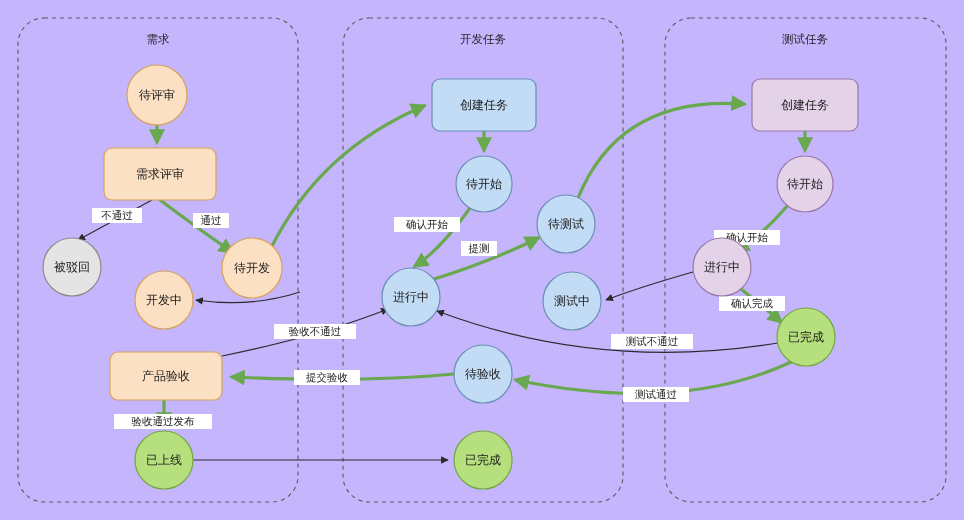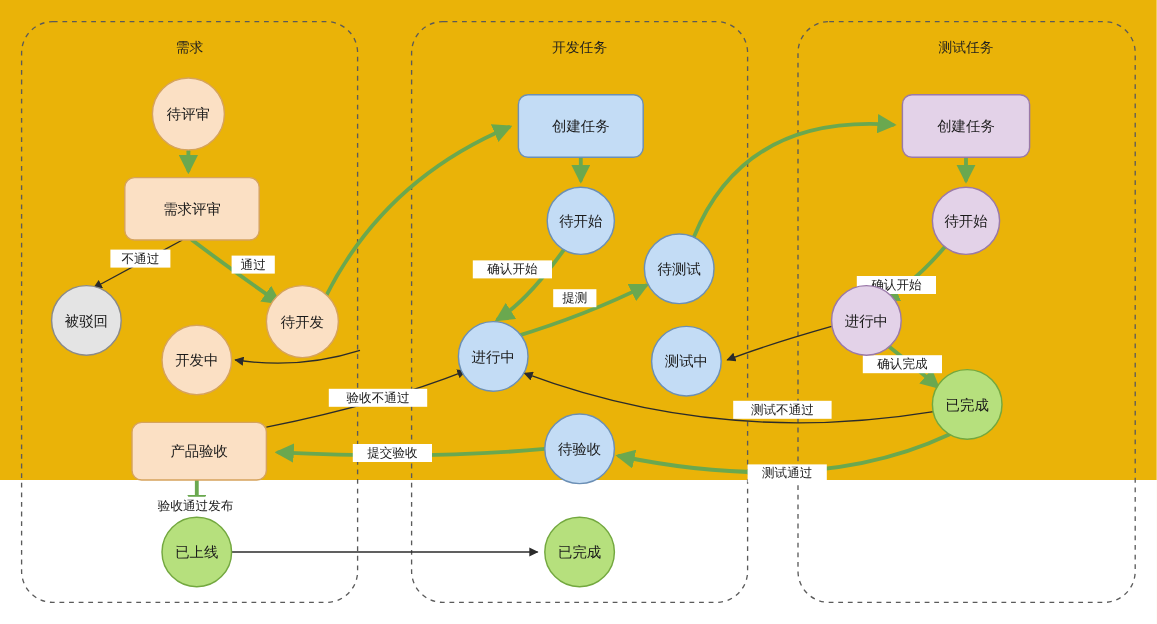--- a/index.html
+++ b/index.html
@@ -9,22 +9,23 @@
   }
   body {
     width: 964px;
     height: 520px;
     overflow: hidden;
     font-family: "DejaVu Sans", "Liberation Sans", sans-serif;
   }
   #diagram-root {
     position: relative;
     width: 964px;
-    height: 400px;
-    background: #eab308;
+    height: 520px;
+    background: #c4b5fd;
+    font-family: Liberation Mono, monospace;
   }
   svg#flow {
     display: block;
     width: 964px;
     height: 520px;
   }
   .lane-box {
     fill: none;
     stroke: #5a5a5a;
     stroke-width: 1.1;

